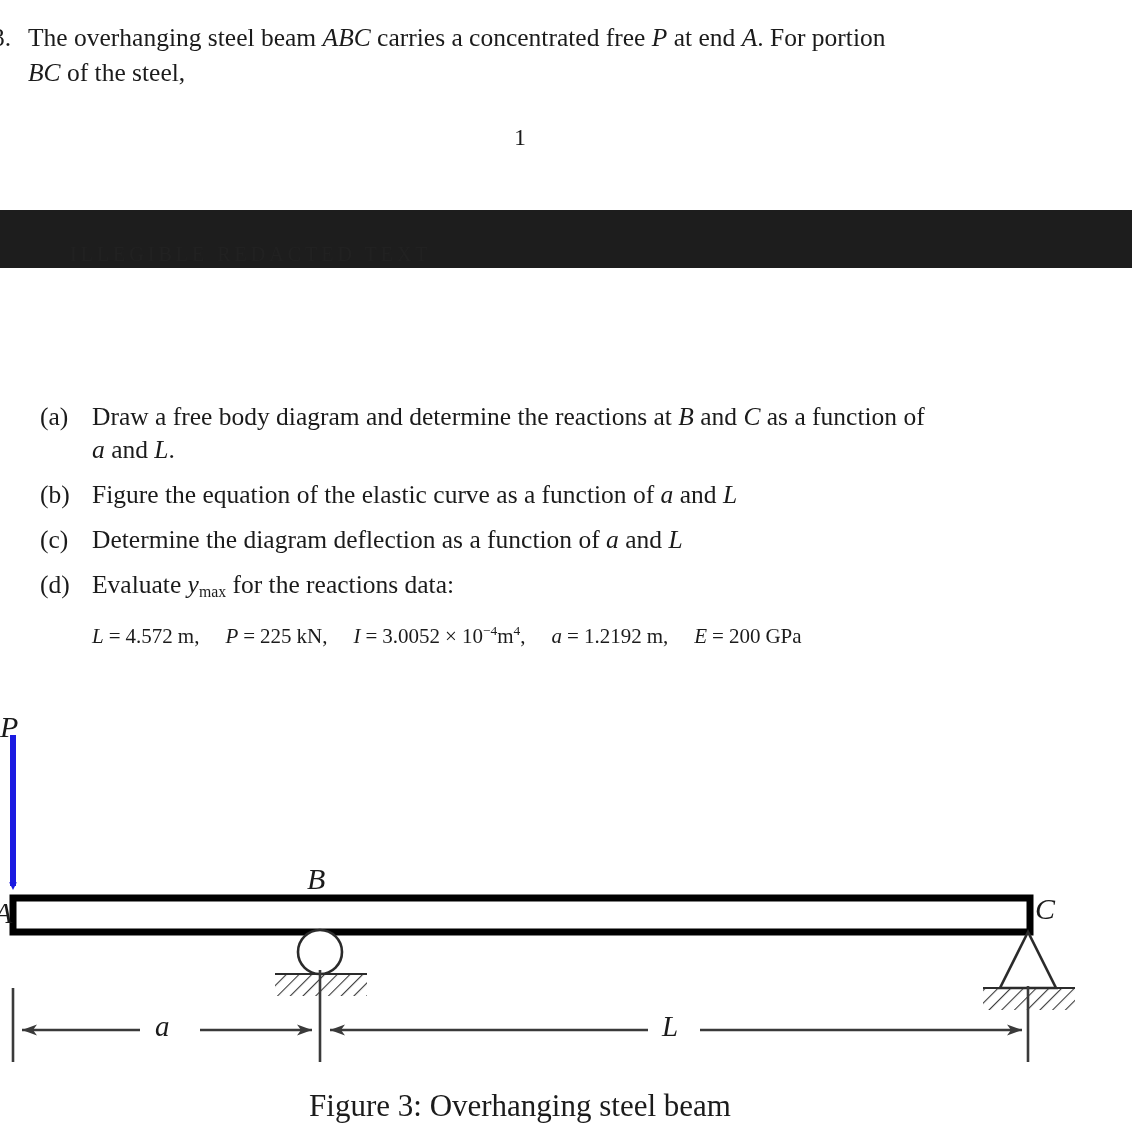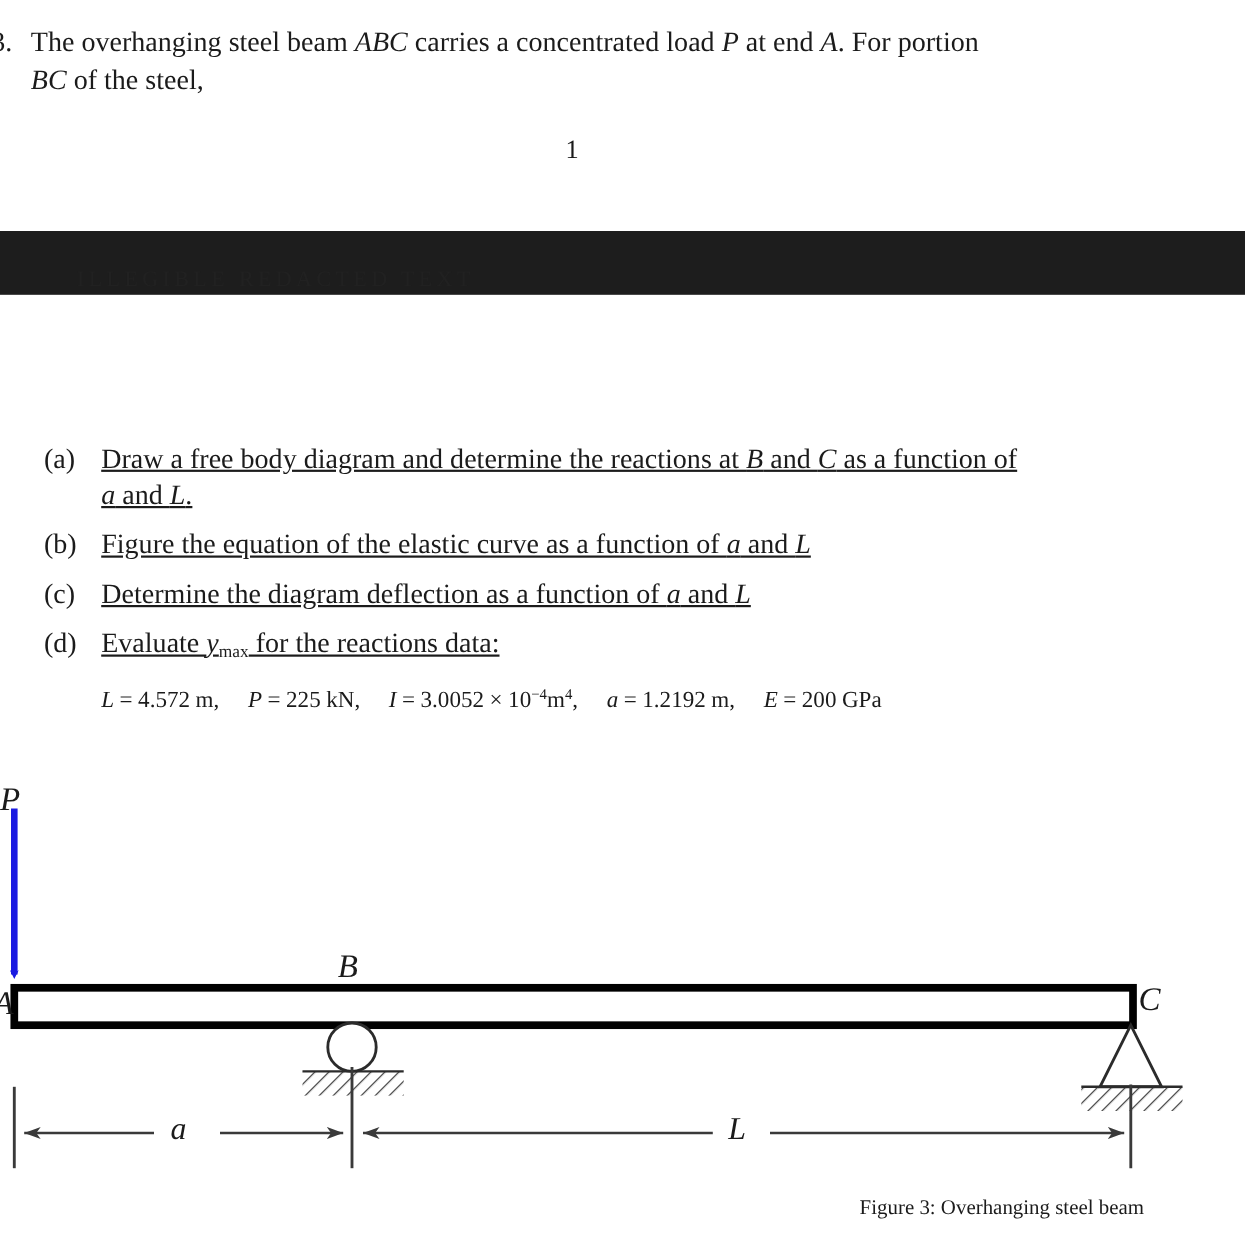--- a/index.html
+++ b/index.html
@@ -73,21 +73,21 @@
   .subquestions {
     position: absolute;
     left: 40px;
     top: 400px;
     width: 1050px;
     font-size: 25.5px;
     line-height: 33px;
   }
   .sq-item { display: flex; align-items: flex-start; margin-bottom: 12px; }
   .sq-label { flex: 0 0 52px; width: 52px; }
-  .sq-text { flex: 1 1 auto; text-decoration: underline; }
+  .sq-text { flex: 1 1 auto; }
 
   
   .given-line {
     position: absolute;
     left: 92px;
     top: 624px;
     font-size: 21px;
     white-space: nowrap;
   }
   .given-line .gap { display: inline-block; width: 26px; }
@@ -100,34 +100,34 @@
     top: 700px;
     width: 1132px;
     height: 444px;
   }
   .figure svg { display: block; }
   .fig-caption {
     position: absolute;
     left: 0;
     top: 388px;
     width: 1040px;
-    text-align: right;
-    font-size: 19px;
+    text-align: center;
+    font-size: 31px;
   }
   .lbl { font-family: "Liberation Serif", serif; font-style: italic; }
 </style>
 </head>
 <body>
 
 <div class="page">
 
   <div class="problem">
     <div class="problem-row">
       <span class="problem-num">3.</span>
-      <span class="problem-body"><span>The overhanging steel beam </span><span class="mi">ABC</span><span> carries a concentrated load </span><span class="mi">P</span><span> at end </span><span class="mi">A</span><span>. For portion</span>
+      <span class="problem-body"><span>The overhanging steel beam </span><span class="mi">ABC</span><span> carries a concentrated free </span><span class="mi">P</span><span> at end </span><span class="mi">A</span><span>. For portion</span>
         <br>
         <span class="mi">BC</span><span> of the steel,</span>
       </span>
     </div>
   </div>
 
   <div class="page-number">1</div>
 
   <div class="dark-band">
     <div class="dark-band-inner">ILLEGIBLE REDACTED TEXT</div>

